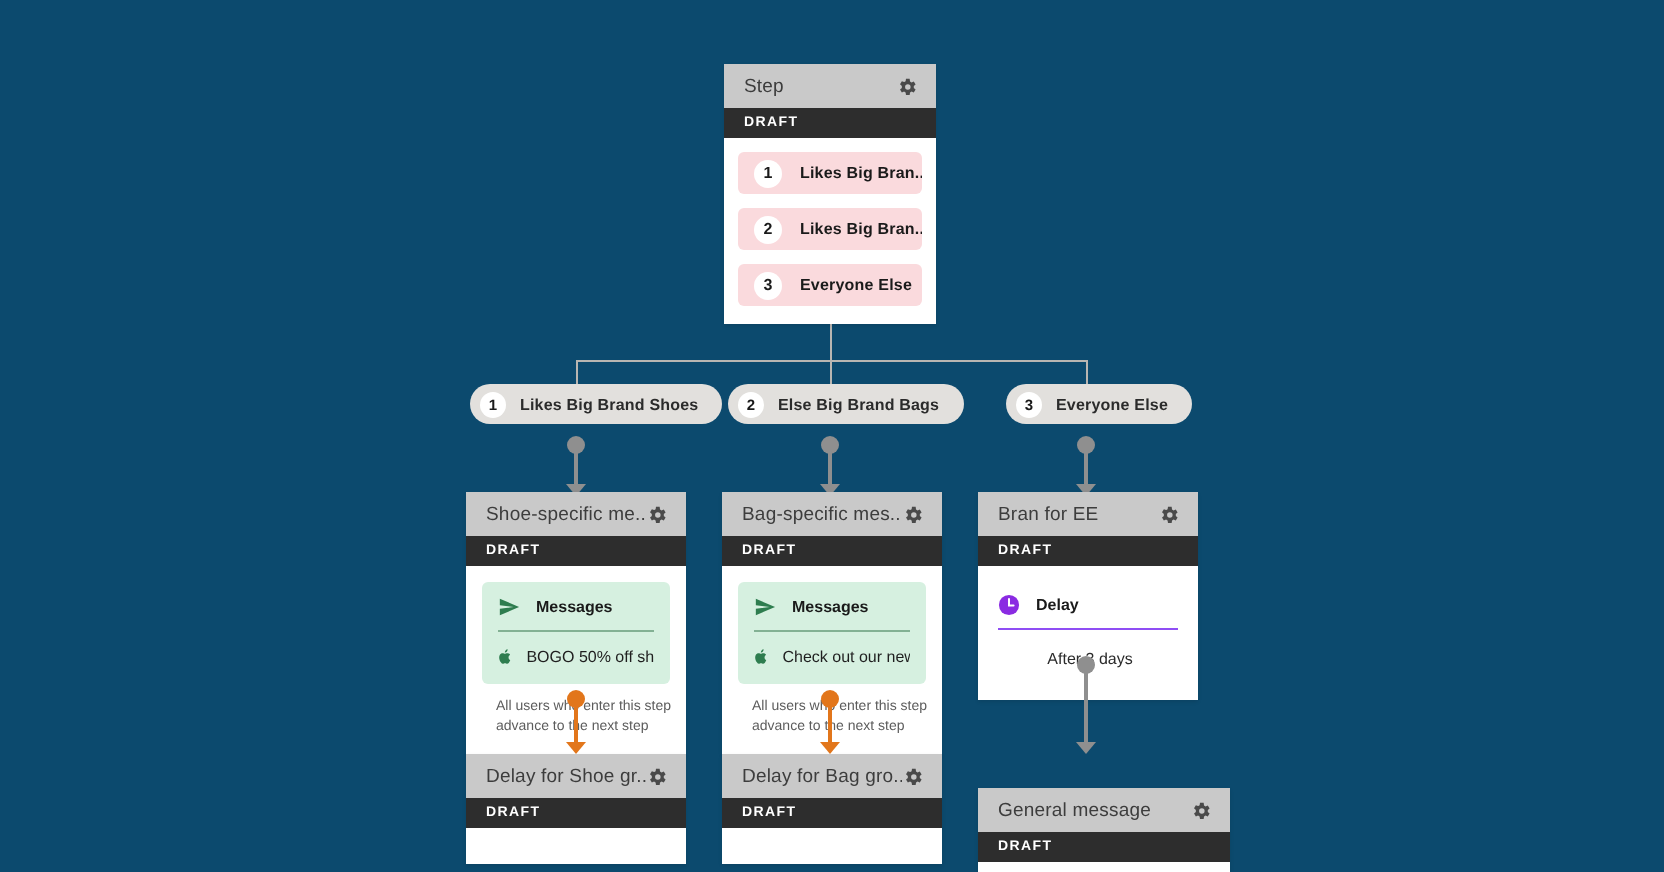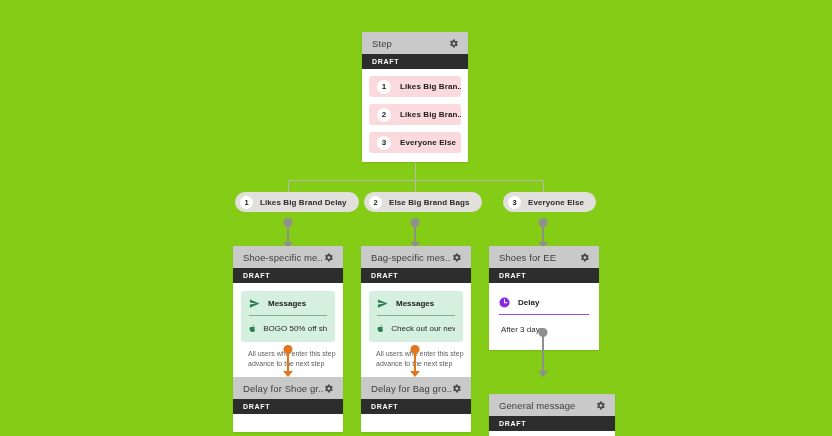--- a/index.html
+++ b/index.html
@@ -8,21 +8,21 @@
     background: #fdf2e8;
   }
   body {
     font-family: "Liberation Sans", sans-serif;
     -webkit-font-smoothing: antialiased;
   }
   #canvas {
     position: relative;
     width: 832px;
     height: 436px;
-    background: #84cc16;
+    background: #0c4a6e;
     overflow: hidden;
   }
 
   
   .card {
     position: absolute;
     background: #ffffff;
     box-shadow: 0 1px 2px rgba(0,0,0,0.10);
   }
   .card-header {
@@ -165,21 +165,21 @@
     display: flex;
     align-items: center;
   }
   .panel-item-label {
     margin-left: 7px;
     font-size: 8px;
     color: #1f1f1f;
     white-space: nowrap;
     overflow: hidden;
   }
-  .delay-panel { padding: 4px 2px 2px 2px; box-sizing: border-box; }
+  .delay-panel { padding: 4px 2px 2px 2px; box-sizing: border-box; text-align: center; }
   .delay-after {
     font-size: 8px;
     color: #2b2b2b;
     padding-left: 2px;
   }
   .advance-note {
     display: flex;
     align-items: flex-start;
     padding: 7px 2px 0 2px;
   }
@@ -267,21 +267,21 @@
       </div>
       <div class="branch-row">
         <div class="branch-num">3</div>
         <div class="branch-label">Everyone Else</div>
       </div>
     </div>
   </div>
 
   <div class="pill" style="left:235px; top:192px;">
     <div class="pill-num">1</div>
-    <div class="pill-label">Likes Big Brand Delay</div>
+    <div class="pill-label">Likes Big Brand Shoes</div>
   </div>
   <div class="pill" style="left:364px; top:192px;">
     <div class="pill-num">2</div>
     <div class="pill-label">Else Big Brand Bags</div>
   </div>
   <div class="pill" style="left:503px; top:192px;">
     <div class="pill-num">3</div>
     <div class="pill-label">Everyone Else</div>
   </div>
 
@@ -372,21 +372,21 @@
         <div class="advance-text">
           <div>All users who enter this step</div>
           <div>advance to the next step</div>
         </div>
       </div>
     </div>
   </div>
 
   <div class="card" style="left:489px; top:246px; width:110px;">
     <div class="card-header">
-      <div class="card-title">Shoes for EE</div>
+      <div class="card-title">Bran for EE</div>
       <svg class="gear" viewBox="0 0 24 24" fill="#4a4a4a">
         <path d="M19.4 13a7.6 7.6 0 000-2l2-1.6-2-3.4-2.4 1a7.7 7.7 0 00-1.7-1L14.9 3h-4l-.4 2.6c-.6.2-1.2.6-1.7 1l-2.4-1-2 3.4L6.4 11a7.6 7.6 0 000 2l-2 1.6 2 3.4 2.4-1c.5.4 1.1.8 1.7 1l.4 2.6h4l.4-2.6c.6-.2 1.2-.6 1.7-1l2.4 1 2-3.4-2-1.6zM12.9 15a3 3 0 110-6 3 3 0 010 6z"></path>
       </svg>
     </div>
     <div class="card-draft">
       <span>DRAFT</span>
     </div>
     <div class="card-body" style="padding:10px 8px 14px 8px;">
       <div class="delay-panel">
         <div class="panel-head">

